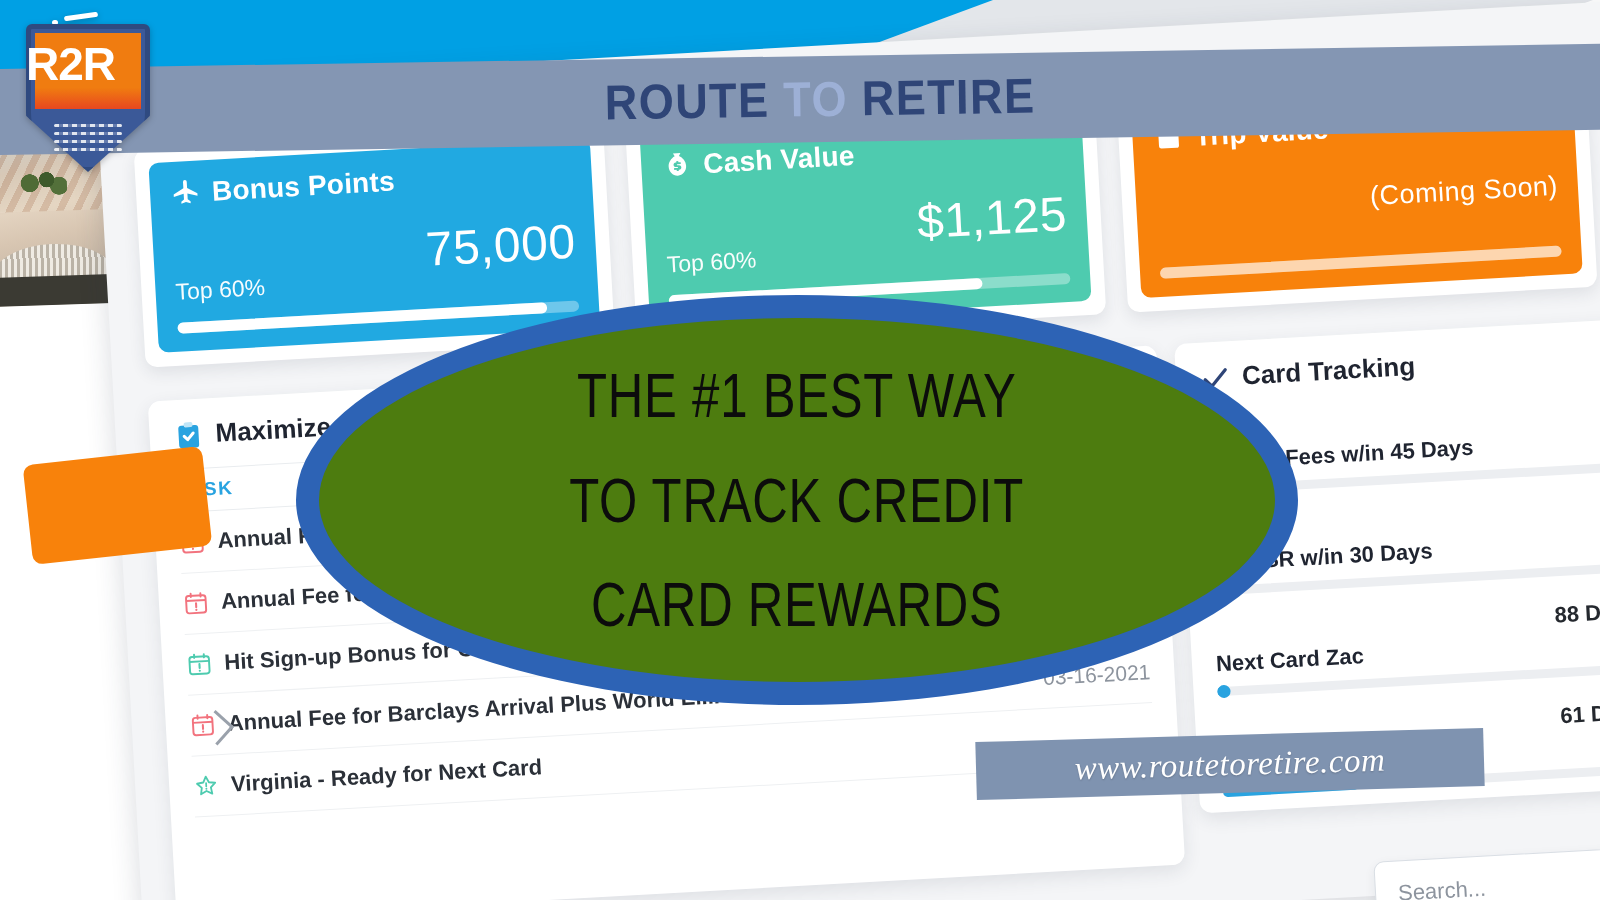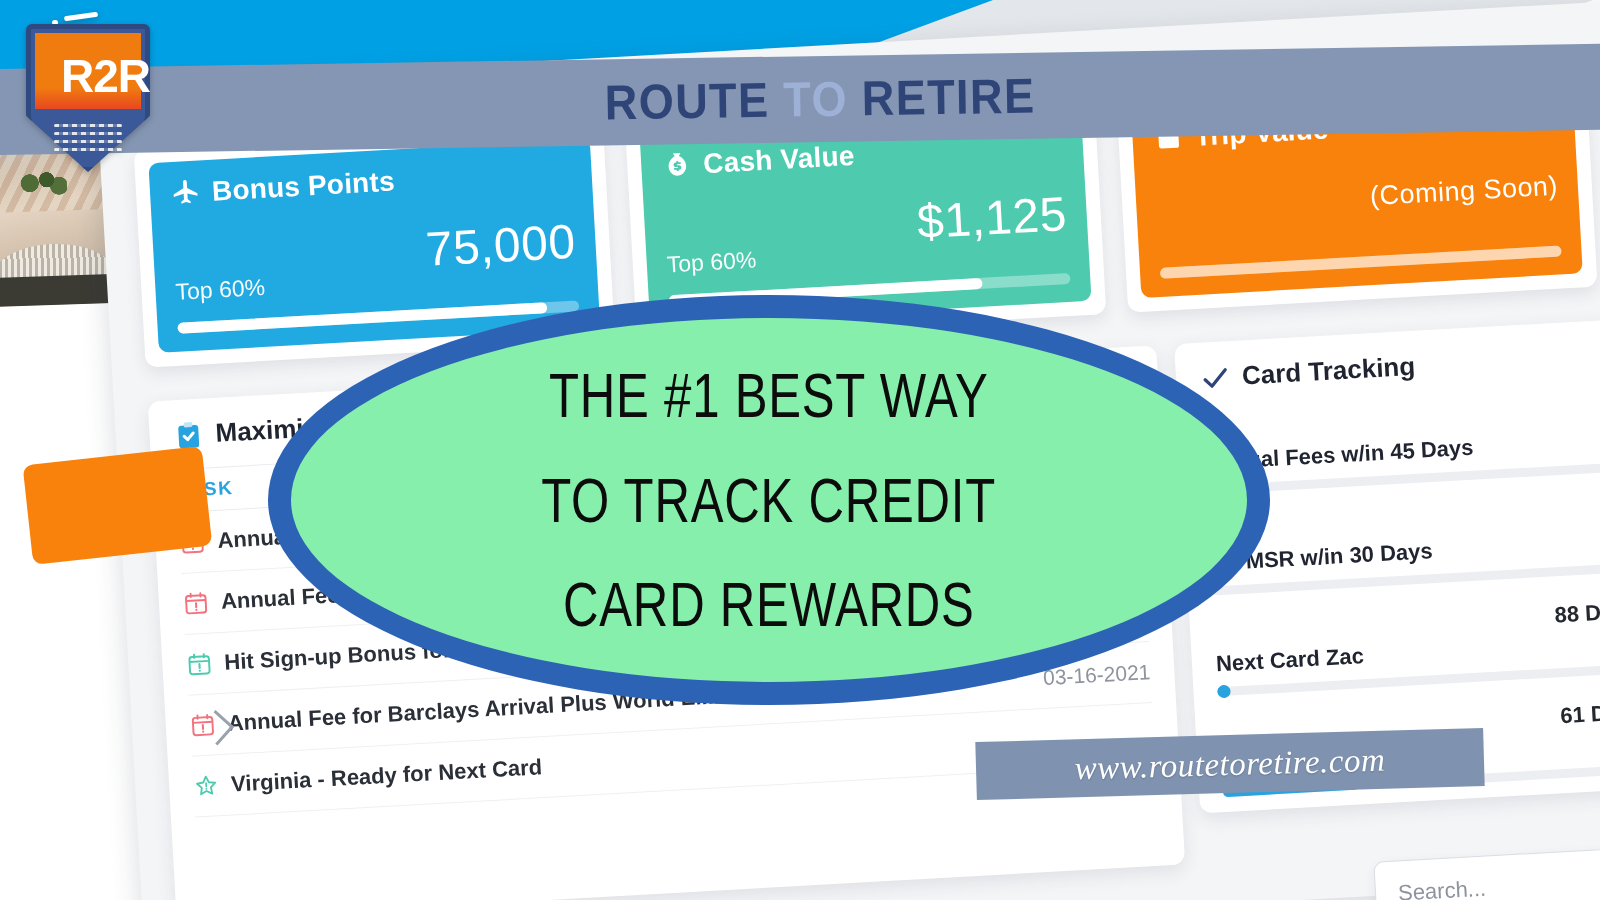--- a/index.html
+++ b/index.html
@@ -69,23 +69,23 @@
     border:5px solid #2f4a80;
     box-sizing:border-box;
     border-radius:6px 6px 48% 48% / 6px 6px 40% 40%;
     clip-path:polygon(0 0,100% 0,100% 62%,50% 100%,0 62%);
   }
   .logo .shield-top{
     position:absolute;left:9px;top:9px;right:9px;height:76px;
     background:linear-gradient(180deg,#F07C10 0%, #F07C10 72%, #E8471F 100%);
   }
   .logo .r2r{
-    position:absolute;left:0;right:0;top:20px;height:64px;
+    position:absolute;left:0;right:0;top:8px;height:64px;
     color:#ffffff;font-weight:700;font-size:46px;line-height:64px;
-    text-align:right;letter-spacing:-1px;
+    text-align:left;letter-spacing:-1px;
     font-family:"Liberation Sans", sans-serif;
   }
   .logo .waves{
     position:absolute;left:28px;right:28px;top:100px;height:26px;
     opacity:.85;
   }
   .logo .waves i{
     display:block;height:3px;margin-bottom:5px;border-radius:3px;
     background:repeating-linear-gradient(90deg,#ffffff 0 5px, rgba(255,255,255,.25) 5px 9px);
   }
@@ -219,23 +219,23 @@
     background:#F8820B;border-radius:10px;transform:rotate(-3deg);
   }
   .rail-chevron{
     position:absolute;left:72px;top:635px;width:22px;height:22px;
     border-right:3px solid #9aa1ab;border-top:3px solid #9aa1ab;
     transform:rotate(45deg);
   }
 
   
   .overlay{
-    position:absolute;left:268px;top:295px;width:1002px;height:410px;
+    position:absolute;left:296px;top:295px;width:1002px;height:410px;
     border-radius:50%;
-    background:#86efac;
+    background:#4d7c0f;
     border:23px solid #2D63B5;
     box-sizing:border-box;
     display:flex;flex-direction:column;align-items:center;justify-content:center;
   }
   .overlay-line{
     font-family:"Liberation Sans", sans-serif;
     font-size:63px;line-height:1.66;color:#0c0c0c;
     letter-spacing:1px;white-space:nowrap;
     transform:scaleX(.78);font-weight:400;
   }

